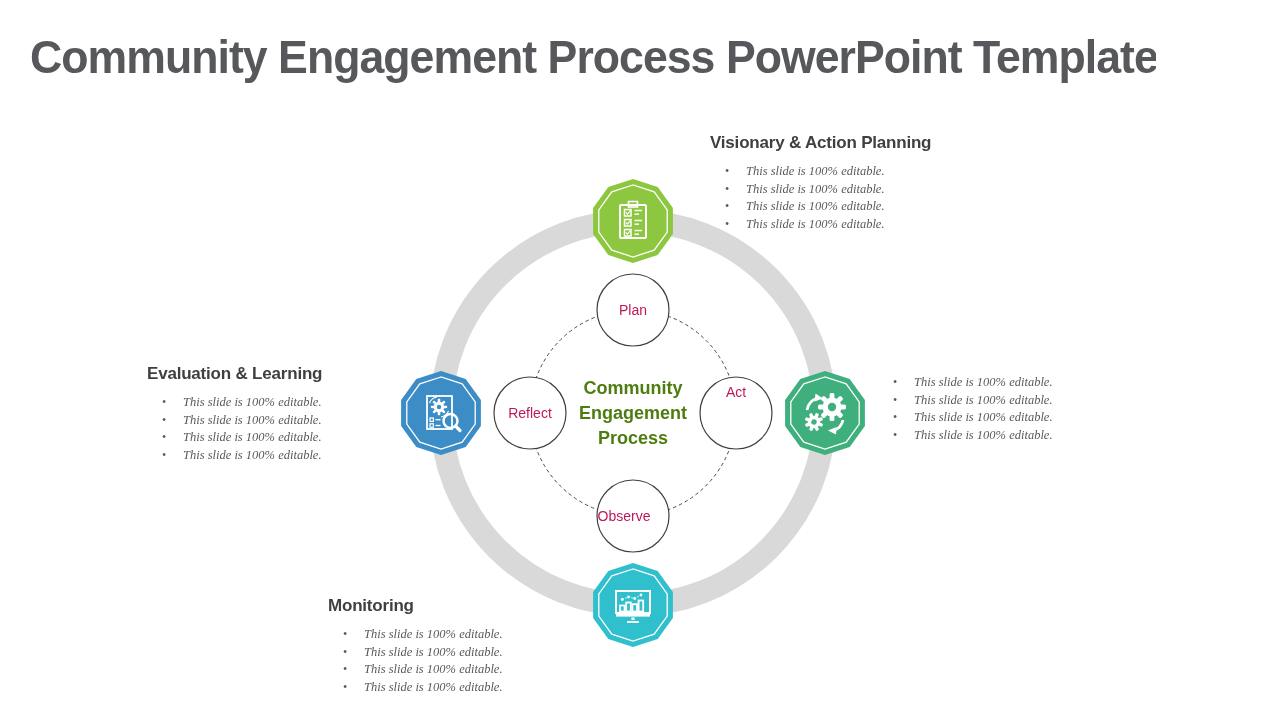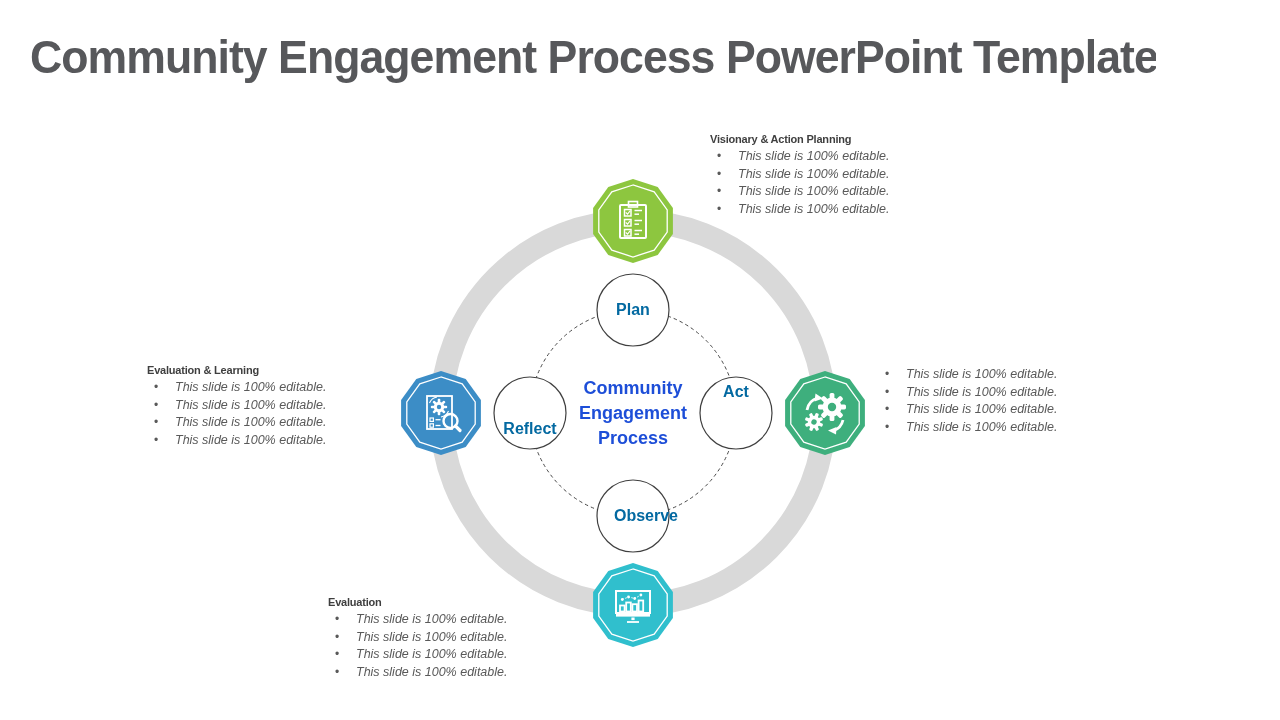--- a/index.html
+++ b/index.html
@@ -9,51 +9,51 @@
   }
   .title {
     position:absolute; left:30px; top:30px; margin:0;
     font-size:46px; font-weight:bold; color:#57585b;
     letter-spacing:-1px; white-space:nowrap;
     transform:scaleX(0.97); transform-origin:left center;
   }
   
   .block { position:absolute; }
   .block h2 {
-    margin:0 0 5px 0; font-size:11px; font-weight:bold;
+    margin:0 0 5px 0; font-size:17px; font-weight:bold;
     color:#3f3f3f; letter-spacing:-0.2px; white-space:nowrap;
   }
-  .block ul { margin:4px; padding:0; list-style:none; }
+  .block ul { margin:12px; padding:0; list-style:none;font-family:Liberation Serif, serif; }
   .block li {
     position:relative; padding-left:24px; margin:0 0 4px 0;
     font-size:12.5px; font-style:italic; color:#595959;
     line-height:13.5px; white-space:nowrap;
   }
   .block li::before {
     content:"\2022"; position:absolute; left:3px; top:0;
     font-style:normal; color:#595959; font-size:12px;
   }
   .block-visionary      { left:710px; top:133px; }
   .block-implementation { left:878px; top:364px; }
   .block-evaluation     { left:147px; top:364px; }
   .block-monitoring     { left:328px; top:596px; }
   
   .diagram-svg { position:absolute; left:393px; top:173px; width:480px; height:480px; }
   .node-label {
     position:absolute; transform:translate(-50%,-50%);
-    font-size:16px; font-weight:bold; color:#0369a1; white-space:nowrap;
+    font-size:14px; font-weight:normal; color:#be185d; white-space:nowrap;
   }
   .node-label-plan    { left:633px; top:310px; }
   .node-label-act     { left:736px; top:392px; }
-  .node-label-observe { left:646px; top:516px; }
-  .node-label-reflect { left:530px; top:413px;margin-top:16px; }
+  .node-label-observe { left:624px; top:516px; }
+  .node-label-reflect { left:530px; top:413px; }
   .center-label {
     position:absolute; left:633px; top:413px; transform:translate(-50%,-50%);
     width:160px; text-align:center;
-    font-size:18px; font-weight:bold; color:#1d4ed8; line-height:25px;
+    font-size:18px; font-weight:bold; color:#4d7c0f; line-height:25px;
   }
 </style>
 </head>
 <body>
 
 <div class="slide">
 
   <h1 class="title">Community Engagement Process PowerPoint Template</h1>
 
   <div class="block block-visionary">
@@ -79,21 +79,21 @@
     <h2>Evaluation &amp; Learning</h2>
     <ul>
       <li>This slide is 100% editable.</li>
       <li>This slide is 100% editable.</li>
       <li>This slide is 100% editable.</li>
       <li>This slide is 100% editable.</li>
     </ul>
   </div>
 
   <div class="block block-monitoring">
-    <h2>Evaluation</h2>
+    <h2>Monitoring</h2>
     <ul>
       <li>This slide is 100% editable.</li>
       <li>This slide is 100% editable.</li>
       <li>This slide is 100% editable.</li>
       <li>This slide is 100% editable.</li>
     </ul>
   </div>
 
   <svg class="diagram-svg" viewBox="0 0 480 480">
 

